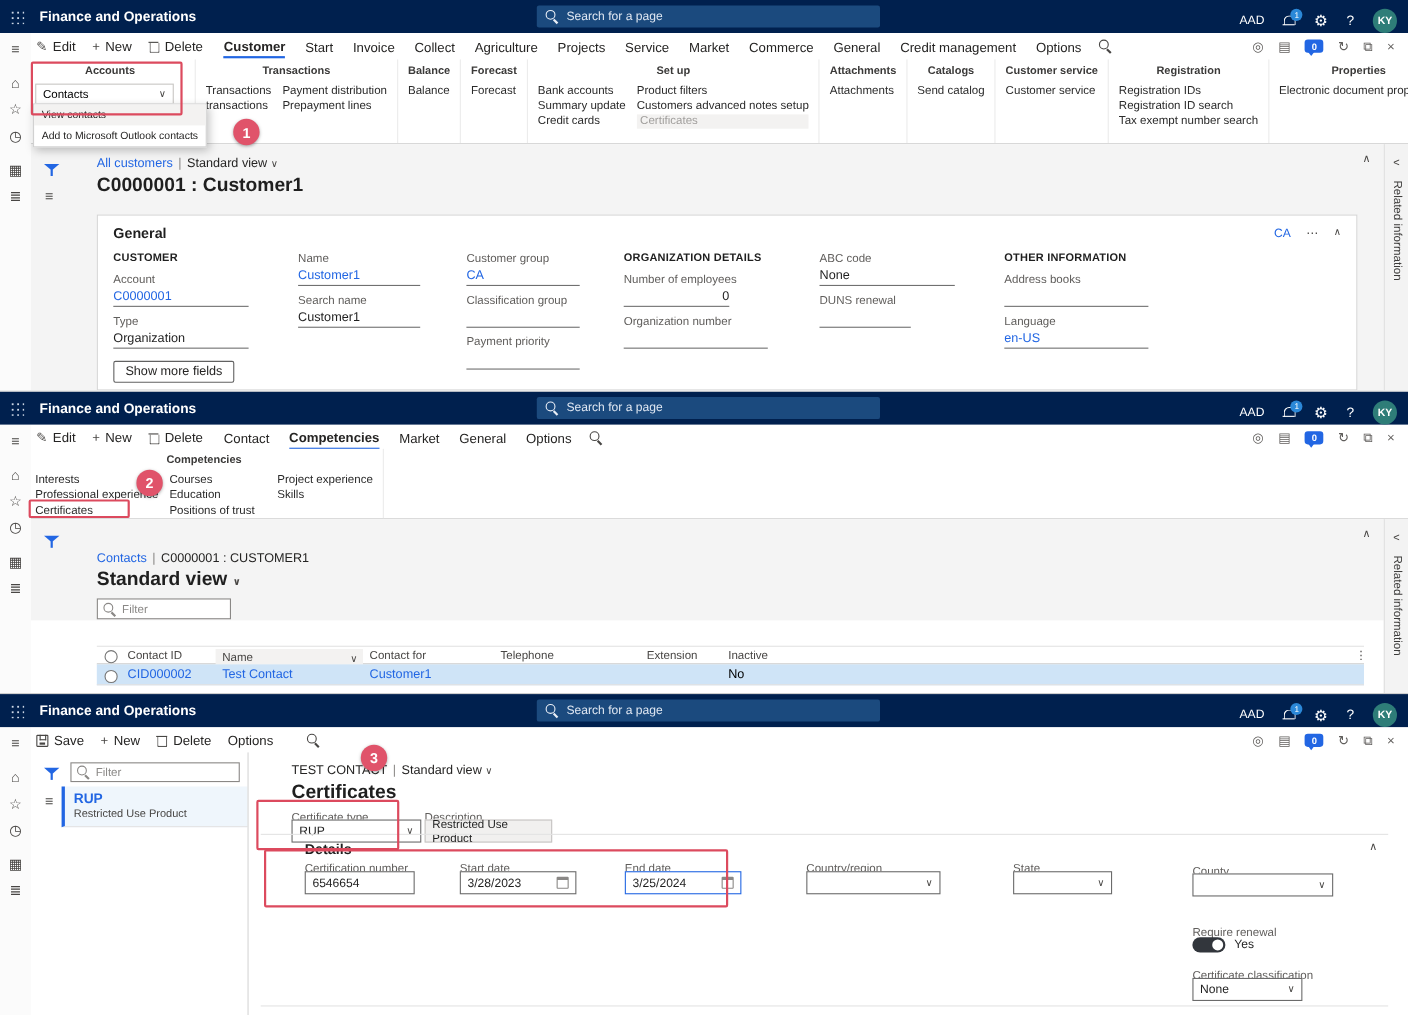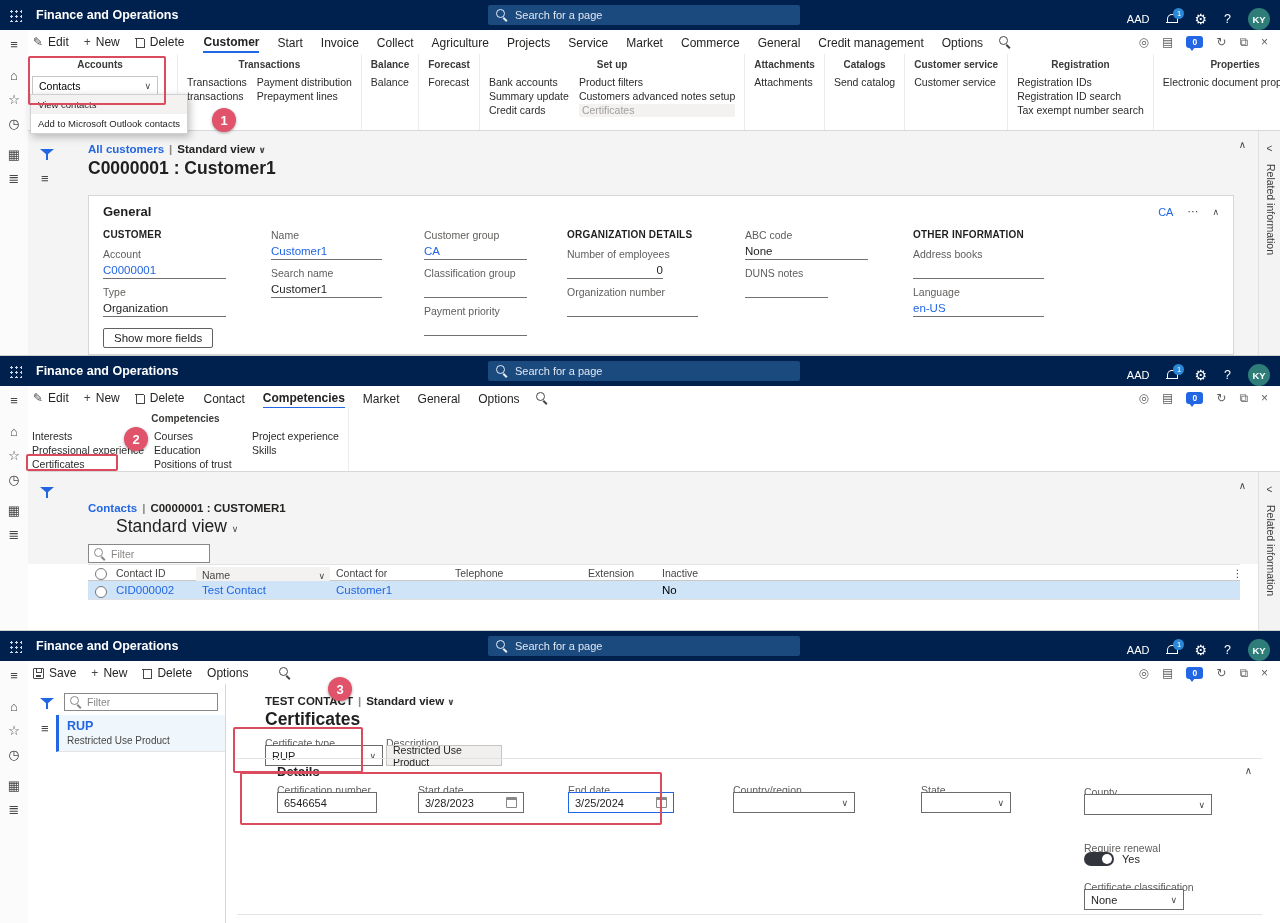--- a/index.html
+++ b/index.html
@@ -81,21 +81,21 @@
   .chev{font-size:9px;color:#484644;}
   .ctx-menu{position:absolute;left:30px;top:94px;background:#fff;border:1px solid #d1d1d1;box-shadow:2px 3px 8px rgba(0,0,0,.25);z-index:40;font-size:9.5px;white-space:nowrap;}
   .ctx-item{padding:4px 7px;cursor:pointer;color:#252423;}
   .ctx-item.hover{background:#f3f2f1;}
 
   
   .icon-funnel{position:relative;width:14px;height:13px;color:#2266e3;display:inline-block;}
   .icon-funnel::before{content:"";position:absolute;left:0;top:1px;border-left:7px solid transparent;border-right:7px solid transparent;border-top:6.5px solid currentColor;}
   .icon-funnel::after{content:"";position:absolute;left:5.8px;top:6px;width:2.6px;height:6px;background:currentColor;}
   .listtoggle{font-size:13px;color:#484644;}
-  .crumb{position:absolute;font-size:11.5px;color:#252423;white-space:nowrap;font-weight:bold;}
+  .crumb{position:absolute;font-size:11.5px;color:#252423;white-space:nowrap;}
   .crumb .link{color:#2266e3;cursor:pointer;}
   .crumb .sep{color:#8a8886;margin:0 5px;}
   .pgtitle{position:absolute;font-size:17.5px;font-weight:bold;color:#1f1f1f;white-space:nowrap;}
   .collapse-all{position:absolute;font-size:10px;color:#484644;}
   .relinfo{position:absolute;right:0;width:22px;background:#f3f3f3;border-left:1px solid #e0e0e0;z-index:3;}
   .relinfo .chevl{display:block;text-align:center;font-size:10px;color:#484644;margin-top:12px;cursor:pointer;}
   .relinfo .rlabel{writing-mode:vertical-rl;font-size:10.5px;color:#3b3a39;margin:10px auto 0 auto;display:block;width:14px;}
 
   
   .content1{position:absolute;left:28px;right:0;top:131px;bottom:0;background:#f4f4f4;}
@@ -113,25 +113,25 @@
   .flabel{font-size:10.5px;color:#605e5c;margin-bottom:1px;}
   .fval{border-bottom:1px solid #707070;font-size:11.5px;height:18px;line-height:18px;width:82%;color:#1f1f1f;overflow:hidden;}
   .fval.link{color:#2266e3;}
   .fval.num{text-align:right;width:60%;}
   .fval.short{width:55%;}
   .showmore{position:absolute;left:14px;top:132px;font-size:11.5px;color:#252423;background:#fff;border:1px solid #616161;padding:3px 10px;border-radius:2px;cursor:pointer;white-space:nowrap;}
 
   
   .content2{position:absolute;left:28px;right:0;top:116px;bottom:0;background:#f4f4f4;}
   .gridwhite{position:absolute;left:0;right:22px;top:92px;bottom:0;background:#fff;}
-  .viewtitle{position:absolute;font-size:17.5px;font-weight:normal;color:#1f1f1f;margin-left:28px;}
+  .viewtitle{position:absolute;font-size:17.5px;font-weight:bold;color:#1f1f1f;}
   .filterbox{position:absolute;width:122px;height:19px;border:1px solid #8a8886;background:#fff;display:flex;align-items:center;gap:5px;padding:0 5px;}
   .filterbox input{border:none;outline:none;font-size:10.5px;width:100%;color:#252423;font-family:inherit;}
   .filterbox input::placeholder{color:#8a8886;}
-  .grid{position:absolute;left:60px;right:40px;}
+  .grid{position:absolute;left:60px;right:40px;margin-top:23px;}
   .ghead{position:relative;height:17px;border-top:1px solid #e3e3e3;border-bottom:1px solid #c9c9c9;font-size:10.5px;color:#484644;background:#fff;}
   .ghead span{position:absolute;top:2px;white-space:nowrap;}
   .gc-namecell{position:absolute;left:108px;top:0;width:134px;height:16px;background:#f3f2f1;padding:2px 4px 0 6px;}
   .gc-namecell .chev{position:absolute;right:5px;top:4px;}
   .grow{position:relative;height:19px;font-size:11.5px;border-bottom:1px solid #e1e1e1;}
   .grow.selected{background:#cfe4f7;}
   .grow span{position:absolute;top:3px;white-space:nowrap;}
   .glink{color:#2266e3;cursor:pointer;}
   .selcircle{width:12px;height:12px;border:1px solid #767676;border-radius:50%;display:inline-block;background:#fff;}
 
@@ -401,21 +401,21 @@
                 <div class="flabel">Organization number</div>
                 <div class="fval"></div>
               </div>
           </div>
           <div class="fcol fc5">
             <div class="field">
                 <div class="flabel">ABC code</div>
                 <div class="fval">None</div>
               </div>
             <div class="field">
-                <div class="flabel">DUNS notes</div>
+                <div class="flabel">DUNS renewal</div>
                 <div class="fval short"></div>
               </div>
           </div>
           <div class="fcol fc6">
             <div class="fhead">OTHER INFORMATION</div>
             <div class="field">
                 <div class="flabel">Address books</div>
                 <div class="fval"></div>
               </div>
             <div class="field">

